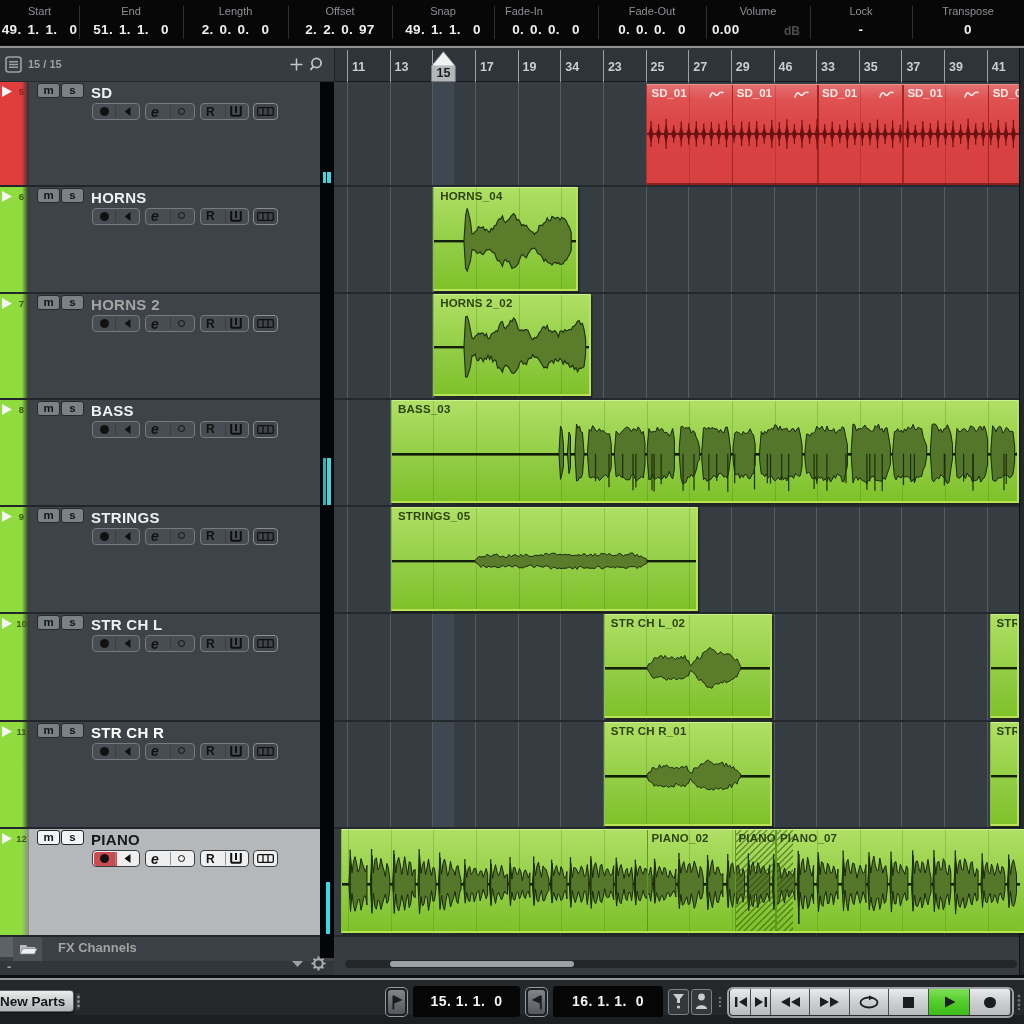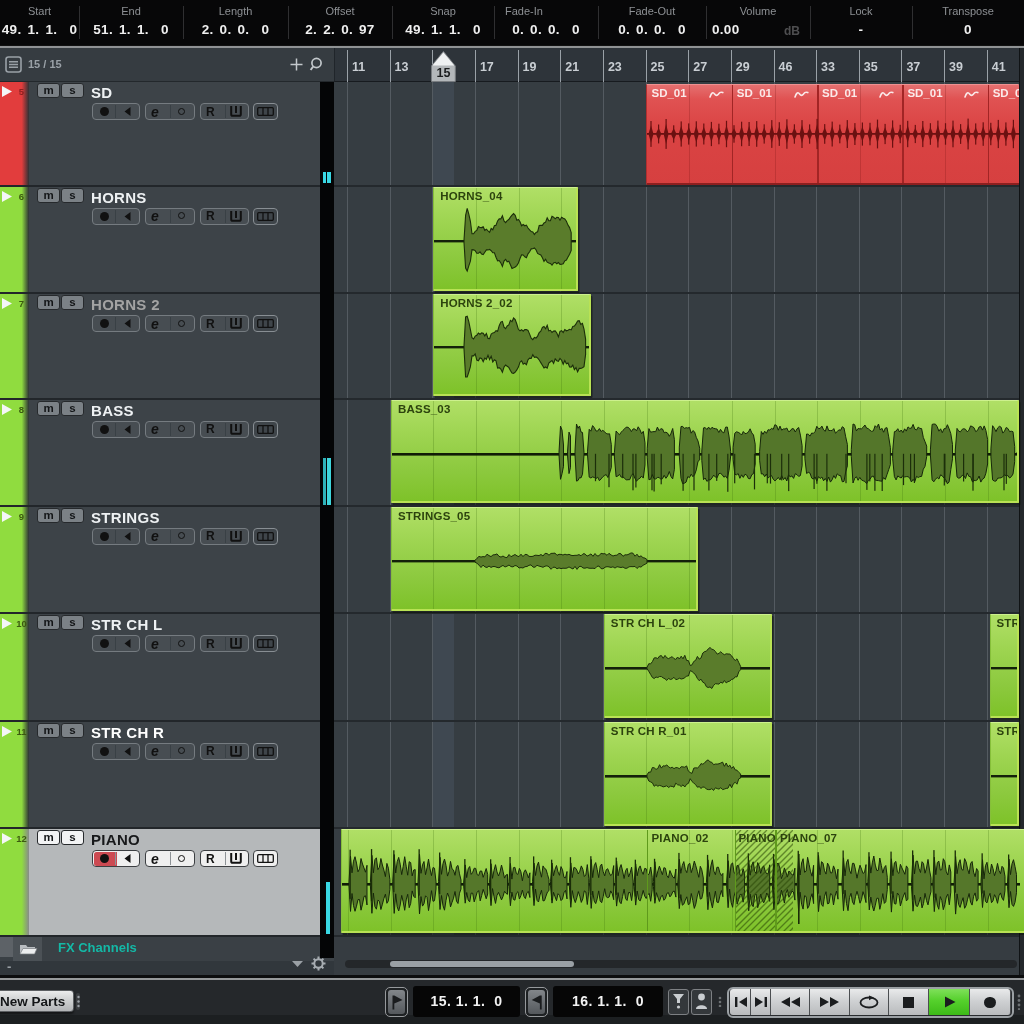--- a/index.html
+++ b/index.html
@@ -72,21 +72,21 @@
     <div class="abs" style="left:347.0px;top:50px;width:1px;height:32px;background:#9aa1a7"></div>
     <div class="rnum" style="left:352.0px;top:60px">11</div>
     <div class="abs" style="left:389.6px;top:50px;width:1px;height:32px;background:#9aa1a7"></div>
     <div class="rnum" style="left:394.6px;top:60px">13</div>
     <div class="abs" style="left:432.3px;top:50px;width:1px;height:32px;background:#9aa1a7"></div>
     <div class="abs" style="left:474.9px;top:50px;width:1px;height:32px;background:#9aa1a7"></div>
     <div class="rnum" style="left:479.9px;top:60px">17</div>
     <div class="abs" style="left:517.6px;top:50px;width:1px;height:32px;background:#9aa1a7"></div>
     <div class="rnum" style="left:522.6px;top:60px">19</div>
     <div class="abs" style="left:560.2px;top:50px;width:1px;height:32px;background:#9aa1a7"></div>
-    <div class="rnum" style="left:565.2px;top:60px">21</div>
+    <div class="rnum" style="left:565.2px;top:60px">34</div>
     <div class="abs" style="left:602.9px;top:50px;width:1px;height:32px;background:#9aa1a7"></div>
     <div class="rnum" style="left:607.9px;top:60px">23</div>
     <div class="abs" style="left:645.5px;top:50px;width:1px;height:32px;background:#9aa1a7"></div>
     <div class="rnum" style="left:650.5px;top:60px">25</div>
     <div class="abs" style="left:688.2px;top:50px;width:1px;height:32px;background:#9aa1a7"></div>
     <div class="rnum" style="left:693.2px;top:60px">27</div>
     <div class="abs" style="left:730.8px;top:50px;width:1px;height:32px;background:#9aa1a7"></div>
     <div class="rnum" style="left:735.8px;top:60px">29</div>
     <div class="abs" style="left:773.5px;top:50px;width:1px;height:32px;background:#9aa1a7"></div>
     <div class="rnum" style="left:778.5px;top:60px">46</div>
@@ -772,21 +772,21 @@
     <div class="abs" style="left:322.5px;top:458px;width:3.5px;height:47px;background:#2fb3ba"></div>
     <div class="abs" style="left:327px;top:458px;width:3.5px;height:47px;background:#3fd6dc"></div>
     <div class="abs" style="left:326px;top:882px;width:4px;height:52px;background:#39d8e4"></div>
     <div class="abs" style="left:0;top:937px;width:320px;height:24px;background:#3a4045"></div>
     <div class="abs" style="left:0;top:937px;width:13px;height:20px;background:#5d6267"></div>
     <div class="abs" style="left:13px;top:937px;width:29px;height:24px;background:#4b5156"></div>
     <svg class="abs" style="left:18px;top:941px" width="20" height="16" viewBox="0 0 20 16">
       <path d="M2 13 V4 h6 l1.5 2 H17 V13 Z" fill="#b9bdc1"></path>
       <path d="M2 13 L5 7.5 h14 L16.5 13 Z" fill="#eceeef" stroke="#7a7e82" stroke-width=".7"></path>
     </svg>
-    <div class="abs" style="left:58px;top:940px;font-size:13px;font-weight:bold;color:#14b8a6">FX Channels</div>
+    <div class="abs" style="left:58px;top:940px;font-size:13px;font-weight:bold;color:#a3a3a3">FX Channels</div>
     <div class="abs" style="left:0;top:961px;width:334px;height:14px;background:#31373c"></div>
     <div class="abs" style="left:7px;top:959px;font-size:13px;font-weight:bold;color:#9aa0a5">-</div>
     <svg class="abs" style="left:291px;top:959px" width="13" height="9" viewBox="0 0 13 9">
       <path d="M1 2 L6.5 8 L12 2 Z" fill="#9aa0a5"></path>
     </svg>
     <svg class="abs" style="left:310px;top:955px" width="17" height="17" viewBox="0 0 17 17">
       <g fill="none" stroke="#a7adb2" stroke-width="2">
         <circle cx="8.5" cy="8.5" r="4.2"></circle>
         <path d="M8.5 1.5v3M8.5 12.5v3M1.5 8.5h3M12.5 8.5h3M3.6 3.6l2.1 2.1M11.3 11.3l2.1 2.1M3.6 13.4l2.1-2.1M11.3 5.7l2.1-2.1"></path>
       </g>

